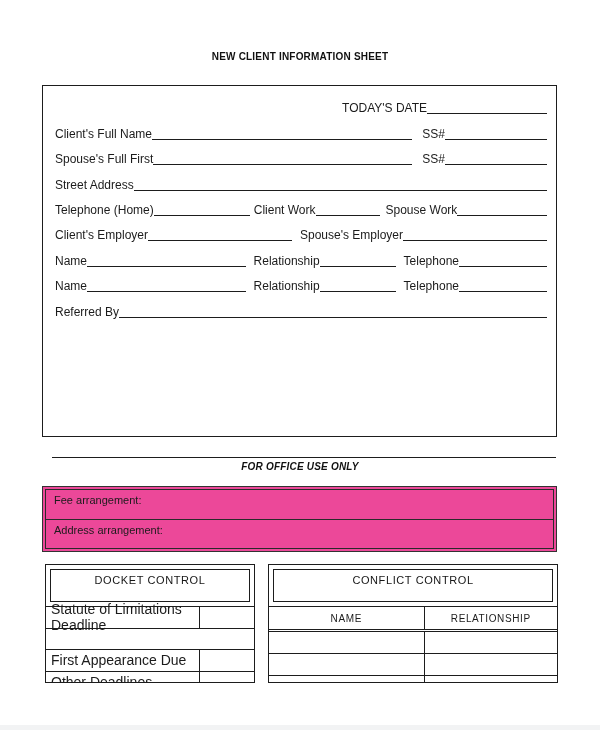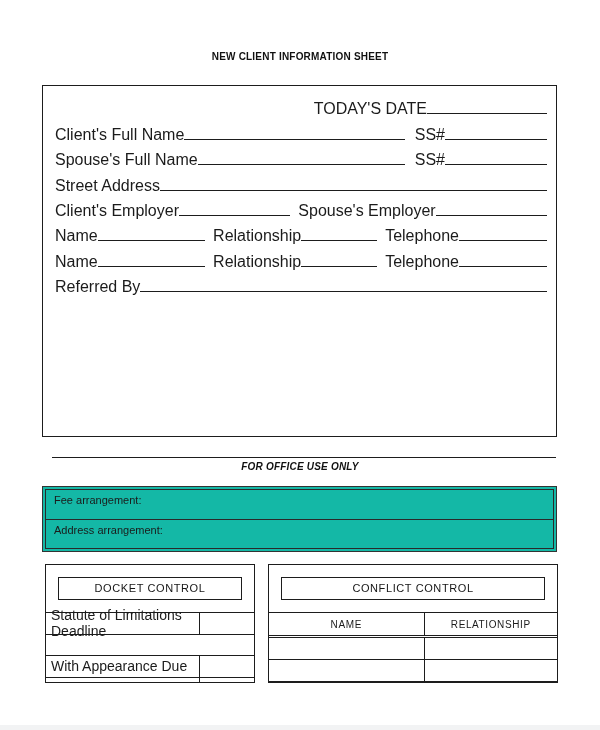--- a/index.html
+++ b/index.html
@@ -10,46 +10,46 @@
   }
   .doc-title {
     position:absolute; top:51px; left:0; right:0; text-align:center;
     font-size:10px; font-weight:bold; letter-spacing:.2px; color:#111;
   }
   
   .main-box {
     position:absolute; left:42px; top:85px; width:515px; height:352px;
     border:1.6px solid #1d1d1d; box-sizing:border-box; padding:5px 9px 0 12px;
   }
-  .frow { display:flex; align-items:flex-end; height:25.4px; font-size:16px; }
+  .frow { display:flex; align-items:flex-end; height:25.4px; font-size:12px; }
   .frow .lbl { white-space:nowrap; padding-bottom:1px; line-height:13px; color:#1b1b1b; }
   .fill { border-bottom:1.1px solid #1d1d1d; height:3px; flex:1 1 auto; margin-bottom:2px; }
   .fill.fixed { flex:0 0 auto; }
   .gap4 { margin-right:4px; } .gap6 { margin-right:6px; } .gap8 { margin-right:8px; } .gap10 { margin-right:10px; }
   .right { justify-content:flex-end; }
   
   .office-rule { position:absolute; top:457px; left:52px; width:504px; border-top:1.5px solid #1d1d1d; }
   .office-heading {
     position:absolute; top:461px; left:0; right:0; text-align:center;
     font-size:10px; font-weight:bold; font-style:italic; letter-spacing:.2px; color:#111;
   }
   
   .fee-box {
     position:absolute; left:42px; top:486px; width:515px; height:66px;
-    border:1.5px solid #333; box-sizing:border-box; padding:2px; background:#14b8a6;
+    border:1.5px solid #333; box-sizing:border-box; padding:2px; background:#ec4899;
   }
   .fee-inner { border:1px solid #2a2a2a; height:100%; box-sizing:border-box; display:flex; flex-direction:column; }
   .fee-row { flex:1; font-size:11px; padding:4px 8px; box-sizing:border-box; }
   .fee-row + .fee-row { border-top:1px solid #2a2a2a; }
   
   .tables { position:absolute; left:45px; top:564px; width:513px; height:119px; display:flex; overflow:hidden; }
   .tbl { border:1.6px solid #1d1d1d; box-sizing:border-box; background:#fff; }
   .tbl-header {
-    border:1px solid #1d1d1d; margin:12px; text-align:center;
-    font-size:11px; letter-spacing:.6px; padding:4px 0 5px; color:#161616;
+    border:1px solid #1d1d1d; margin:4px; text-align:center;
+    font-size:11px; letter-spacing:.6px; padding:4px 0 15px; color:#161616;
   }
   .tbl.docket { width:210px; margin-right:13px; flex:0 0 auto; }
   .tbl.conflict { flex:1 1 auto; }
   .docket-rows { border-top:1px solid #1d1d1d; }
   .d-row { display:flex; height:21.5px; border-bottom:1px solid #1d1d1d; font-size:14px; box-sizing:border-box; }
   .d-row .c1 { width:74%; box-sizing:border-box; border-right:1px solid #1d1d1d; display:flex; align-items:center; padding:0 5px; }
   .d-row .c2 { flex:1; }
   .d-row.partial { height:12px; border-bottom:none; }
   .colhead-row { display:flex; height:22px; border-top:1px solid #1d1d1d; border-bottom:1.5px solid #1d1d1d; font-size:10px; letter-spacing:.6px; }
   .colhead-row .ch { display:flex; align-items:center; justify-content:center; box-sizing:border-box; }
@@ -71,27 +71,35 @@
     <span class="lbl">TODAY'S DATE</span>
     <span class="fill fixed" style="width:120px"></span>
   </div>
   <div class="frow">
     <span class="lbl">Client's Full Name</span>
     <span class="fill gap10"></span>
     <span class="lbl">SS#</span>
     <span class="fill fixed" style="width:102px"></span>
   </div>
   <div class="frow">
-    <span class="lbl">Spouse's Full Name</span>
+    <span class="lbl">Spouse's Full First</span>
     <span class="fill gap10"></span>
     <span class="lbl">SS#</span>
     <span class="fill fixed" style="width:102px"></span>
   </div>
   <div class="frow">
     <span class="lbl">Street Address</span>
+    <span class="fill"></span>
+  </div>
+  <div class="frow">
+    <span class="lbl">Telephone (Home)</span>
+    <span class="fill fixed gap4" style="width:96px"></span>
+    <span class="lbl">Client Work</span>
+    <span class="fill fixed gap6" style="width:64px"></span>
+    <span class="lbl">Spouse Work</span>
     <span class="fill"></span>
   </div>
   <div class="frow">
     <span class="lbl">Client's Employer</span>
     <span class="fill gap8"></span>
     <span class="lbl">Spouse's Employer</span>
     <span class="fill"></span>
   </div>
   <div class="frow">
     <span class="lbl">Name</span>
@@ -136,21 +144,21 @@
     <div class="tbl-header">DOCKET CONTROL</div>
     <div class="docket-rows">
       <div class="d-row">
         <div class="c1">Statute of Limitations Deadline</div>
         <div class="c2"></div>
       </div>
       <div class="d-row">
         <div class="c2"></div>
       </div>
       <div class="d-row">
-        <div class="c1">With Appearance Due</div>
+        <div class="c1">First Appearance Due</div>
         <div class="c2"></div>
       </div>
       <div class="d-row">
         <div class="c1">Other Deadlines</div>
         <div class="c2"></div>
       </div>
       <div class="d-row partial">
         <div class="c1"></div>
         <div class="c2"></div>
       </div>

